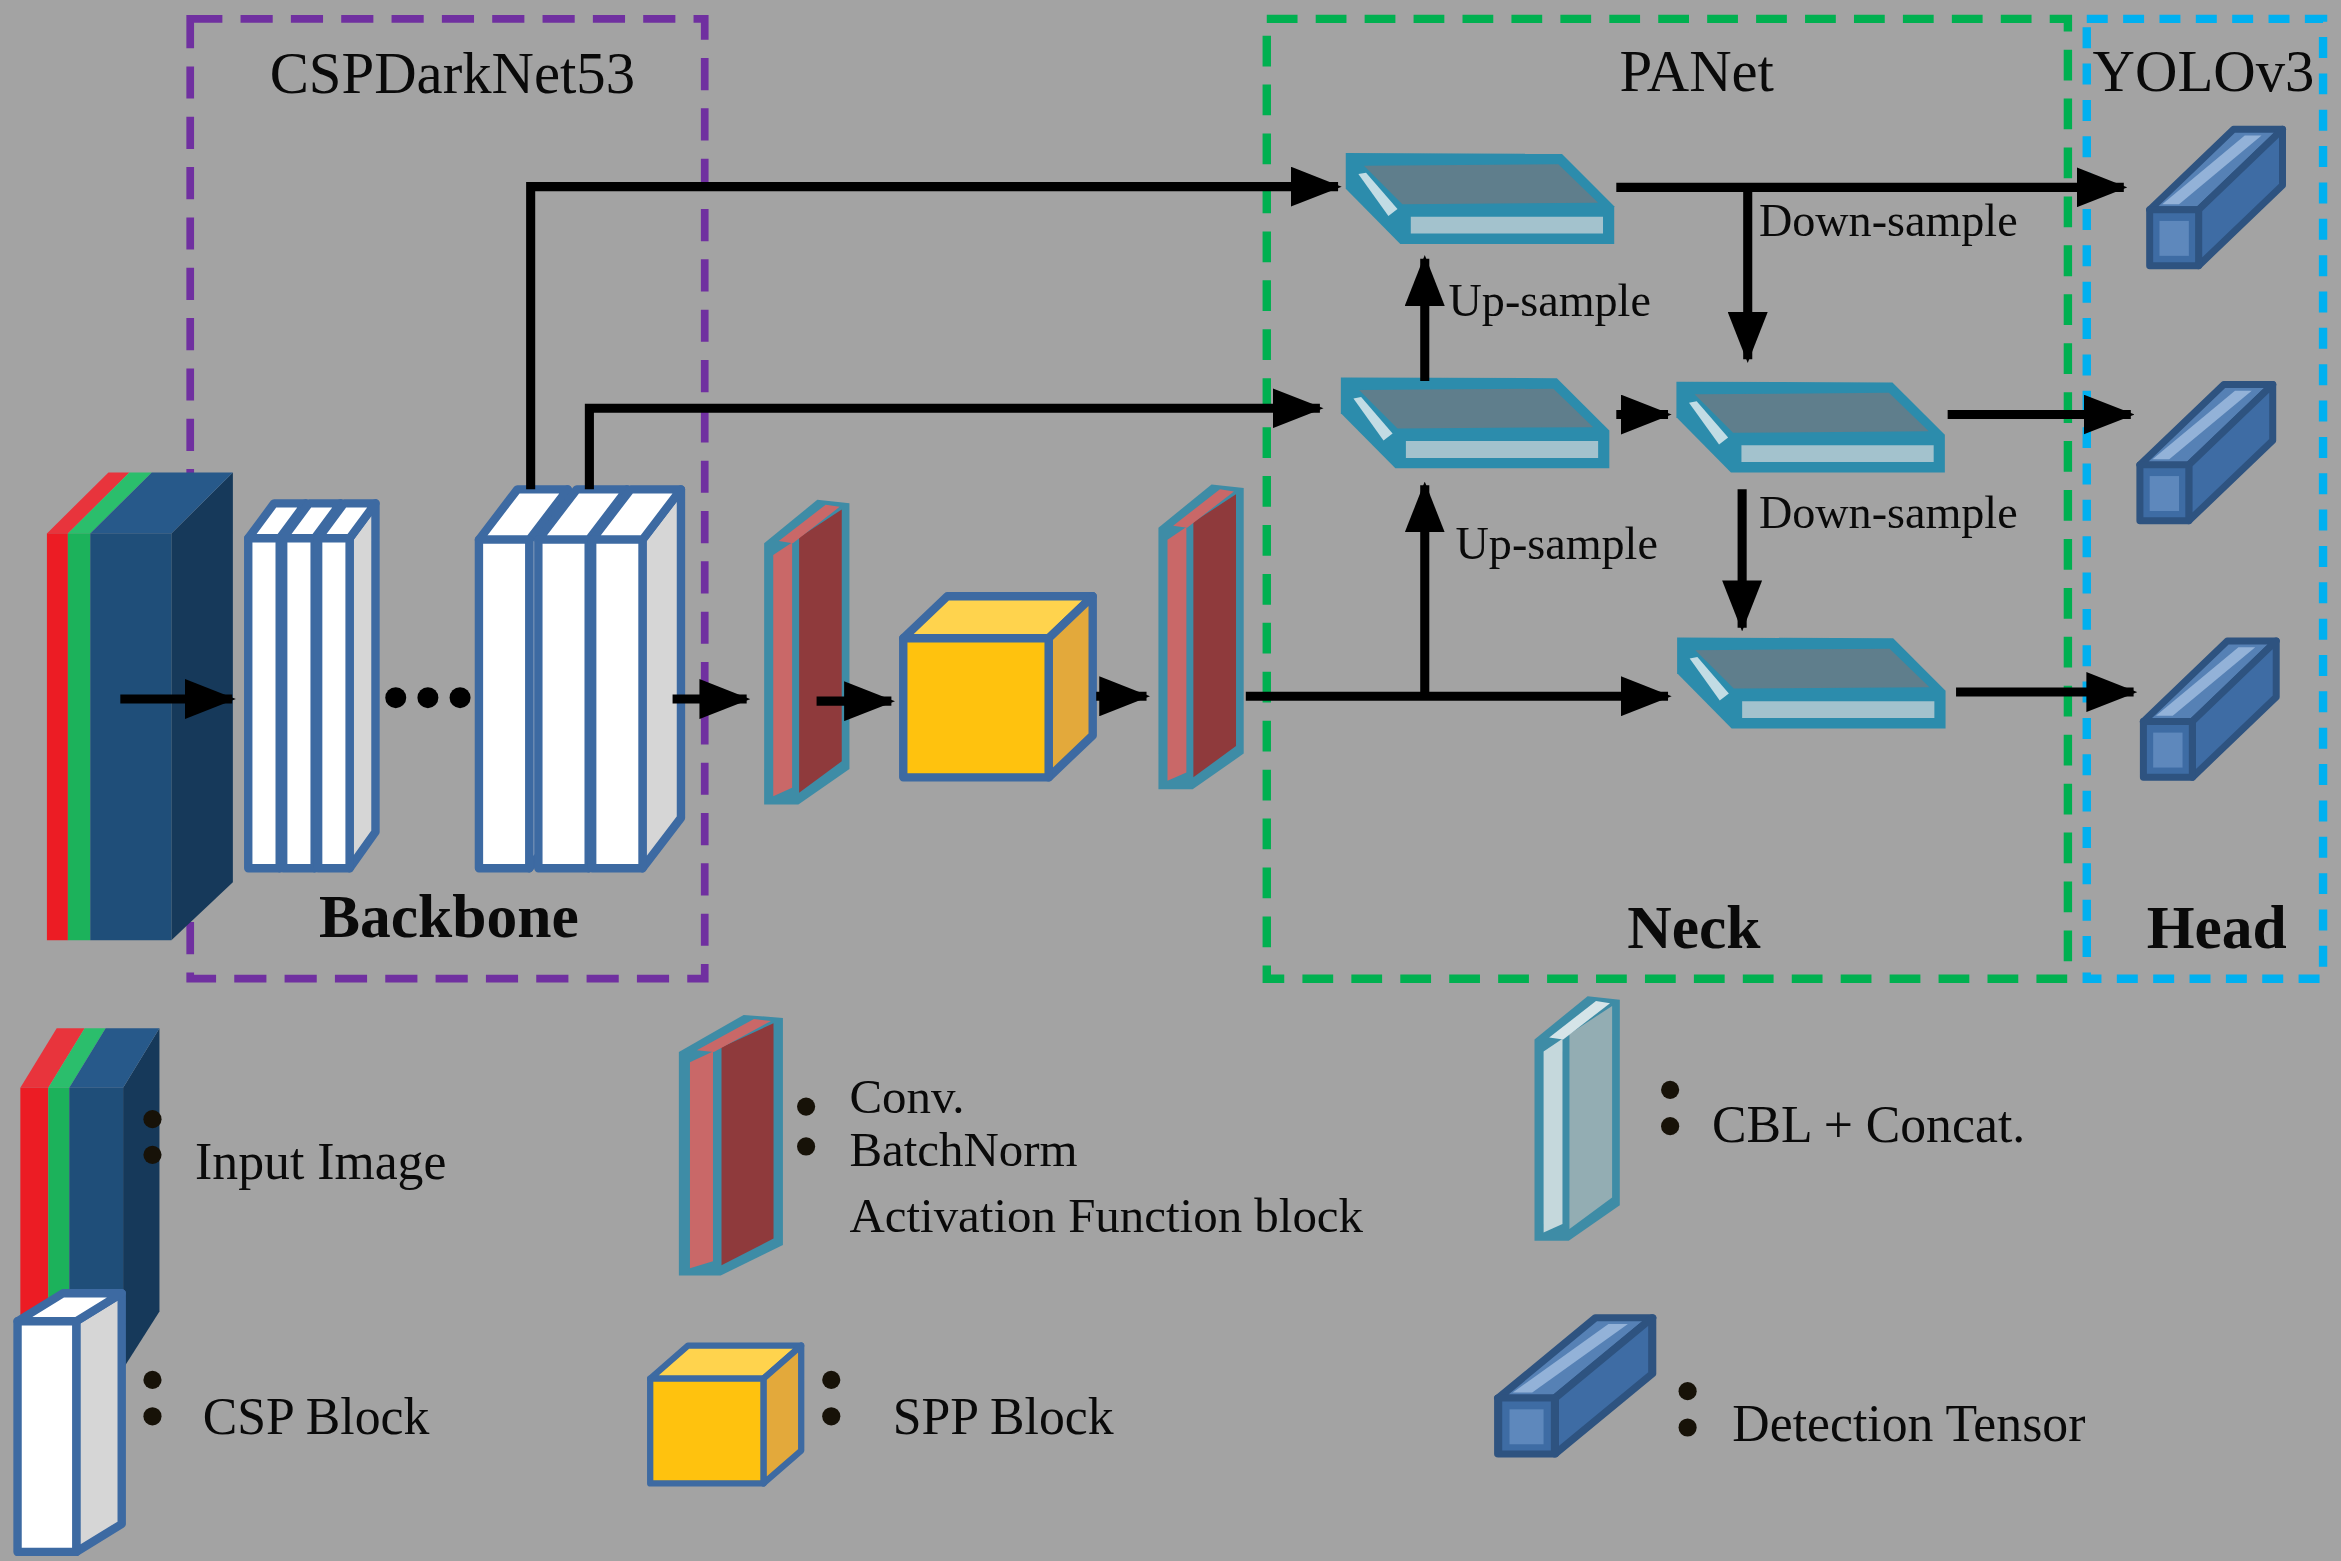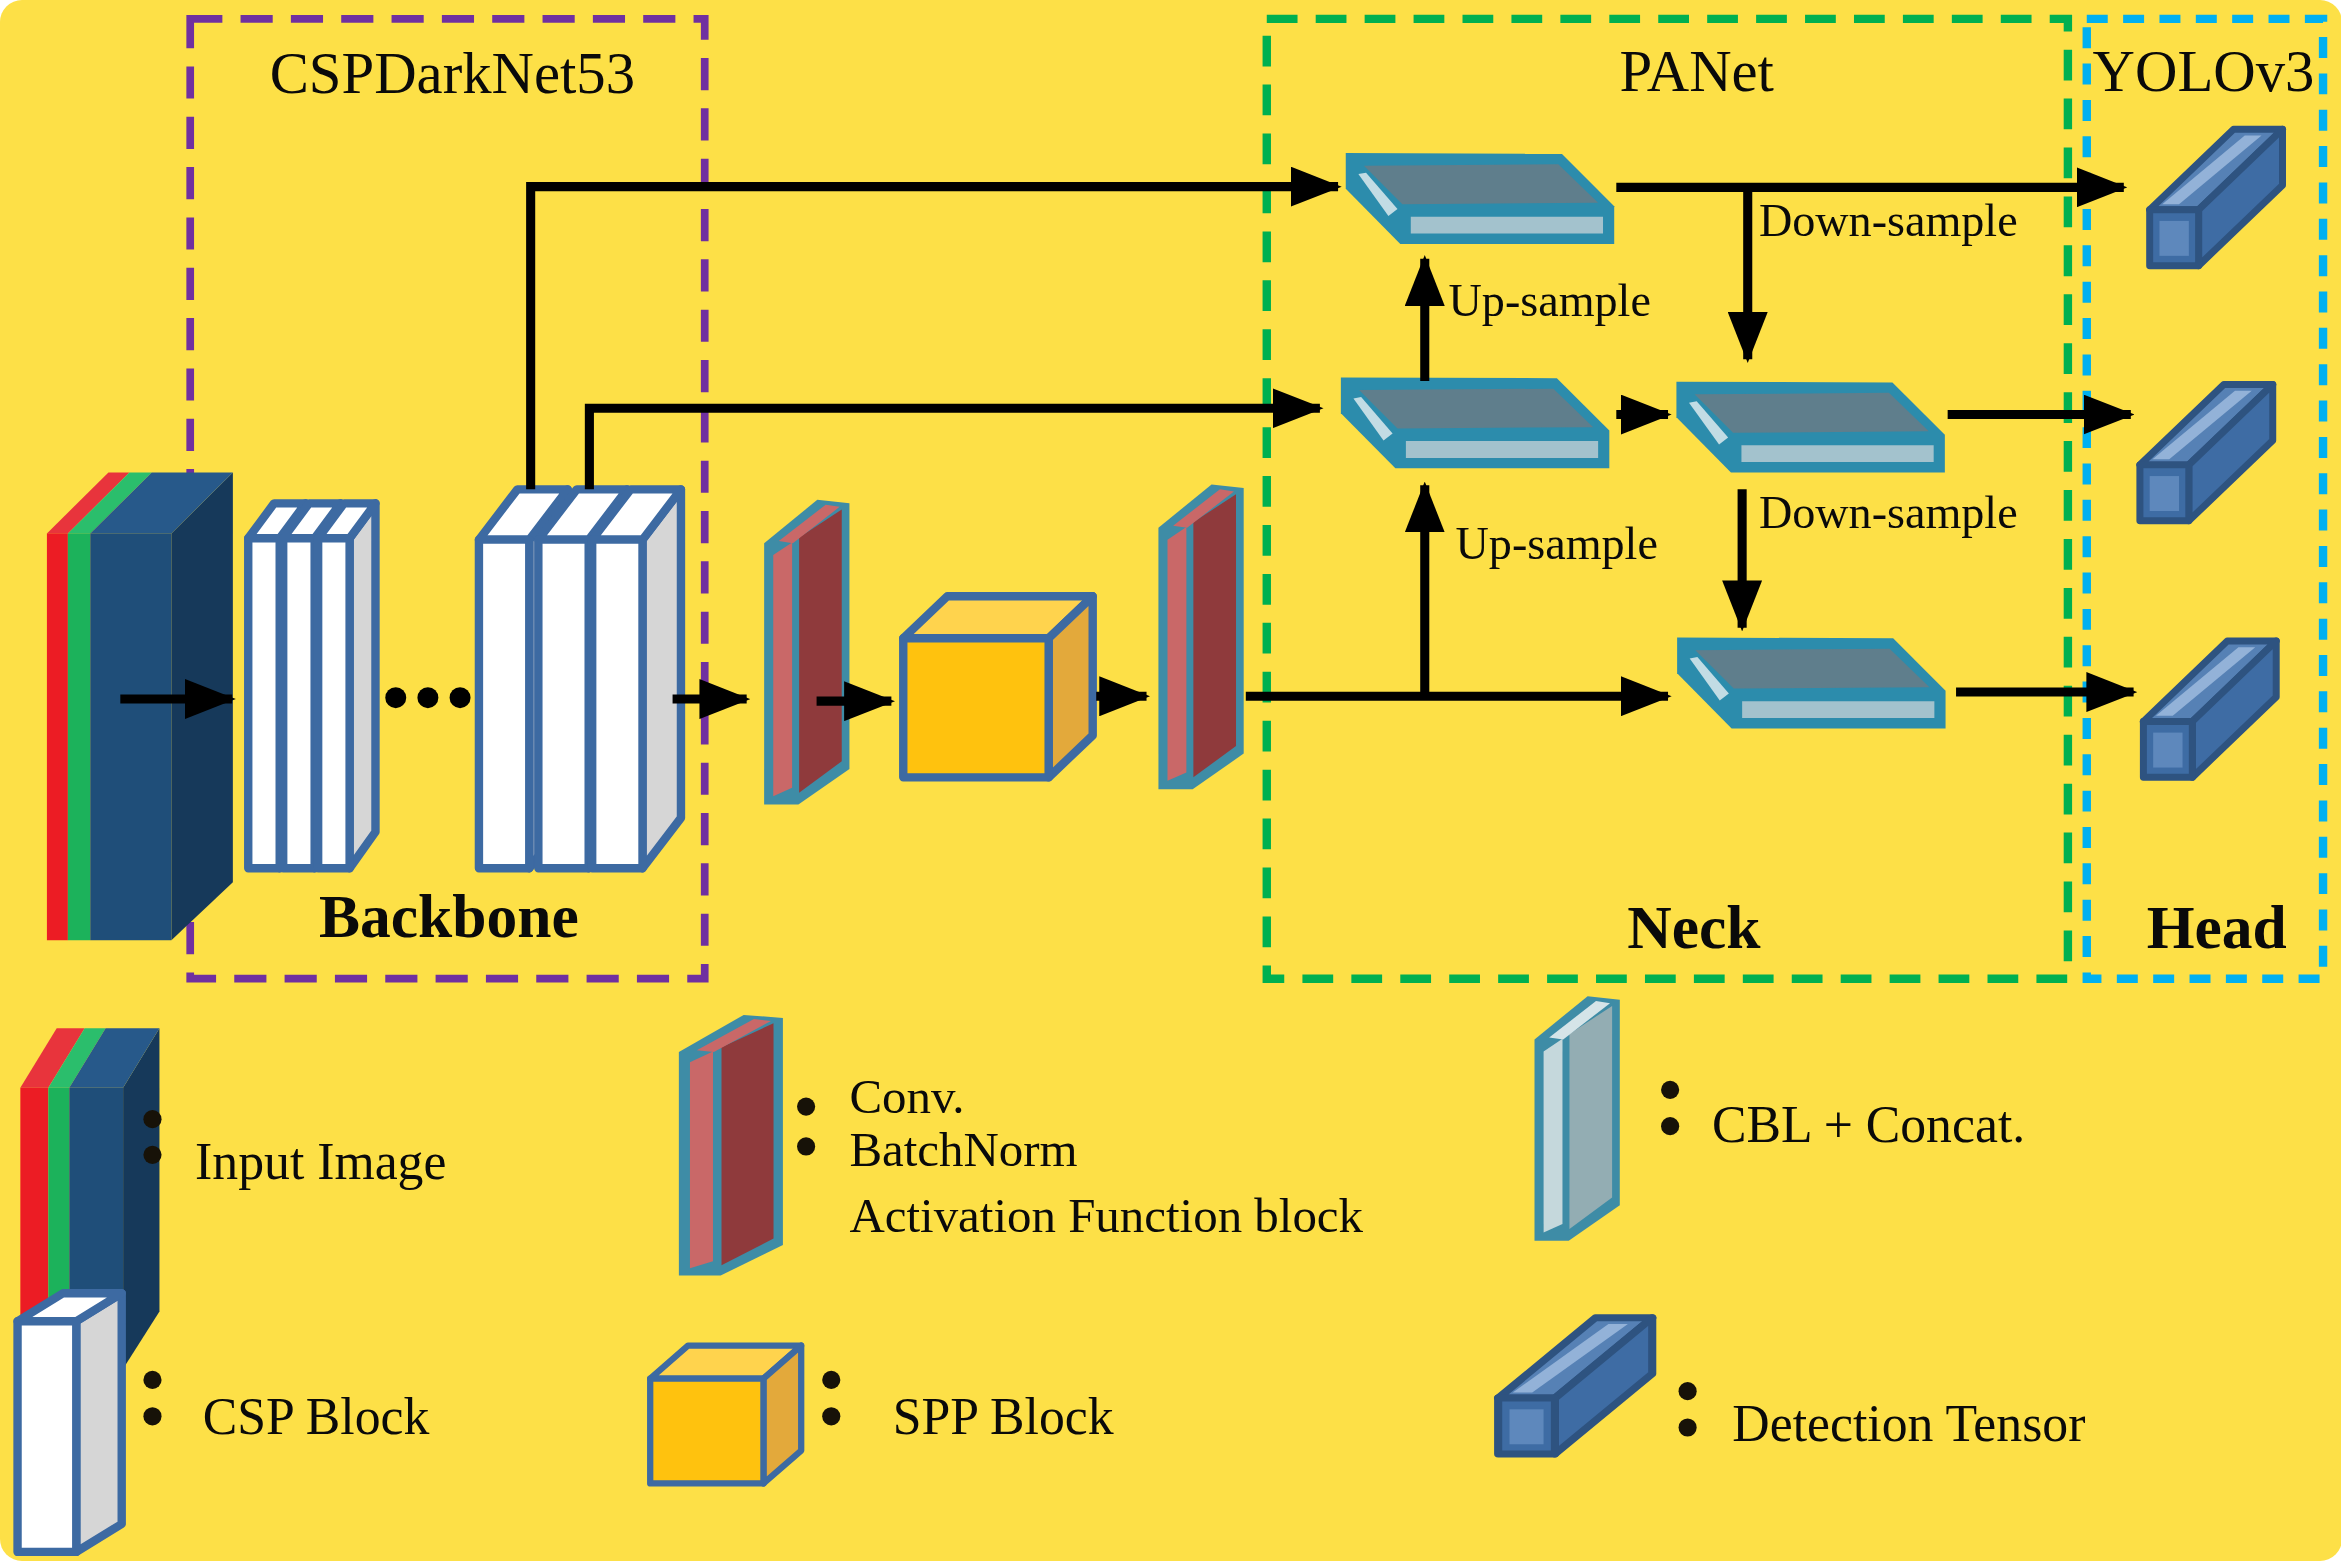--- a/index.html
+++ b/index.html
@@ -1,16 +1,16 @@
 <!DOCTYPE html>
 <html style="font-size:11.2px"><head>
 <meta charset="utf-8">
 <style>
   html,body{margin:0;padding:0;background:#ffffff;}
-  .page{width:2342px;height:1561px;position:relative;background:#fde047;border-radius:22px;}
+  .page{width:2342px;height:1561px;position:relative;background:#a3a3a3;}
   svg{display:block;}
   text{font-family:"Liberation Serif","DejaVu Serif",serif;fill:#0a0a0a;}
   .sec-title{font-size:84px;}
   .sec-label{font-size:88px;font-weight:bold;}
   .edge-label{font-size:66px;}
   .leg-label{font-size:74px;}
   .leg-line{font-size:70px;}
   .blk-stroke{stroke:#3D6AA2;stroke-width:12;stroke-linejoin:round;}
   .thin-stroke{stroke:#3D6AA2;stroke-width:9;stroke-linejoin:round;}
   .arrow{stroke:#000000;stroke-width:13;fill:none;}

